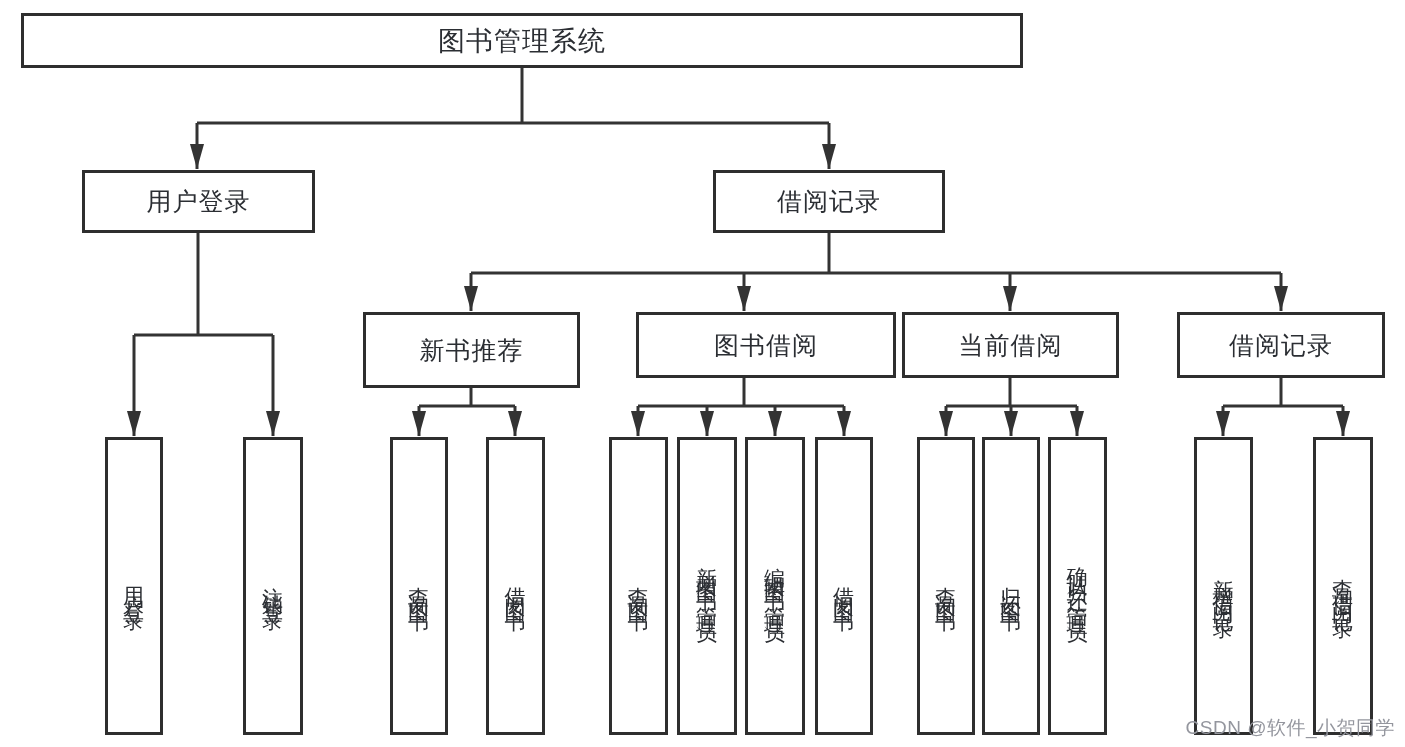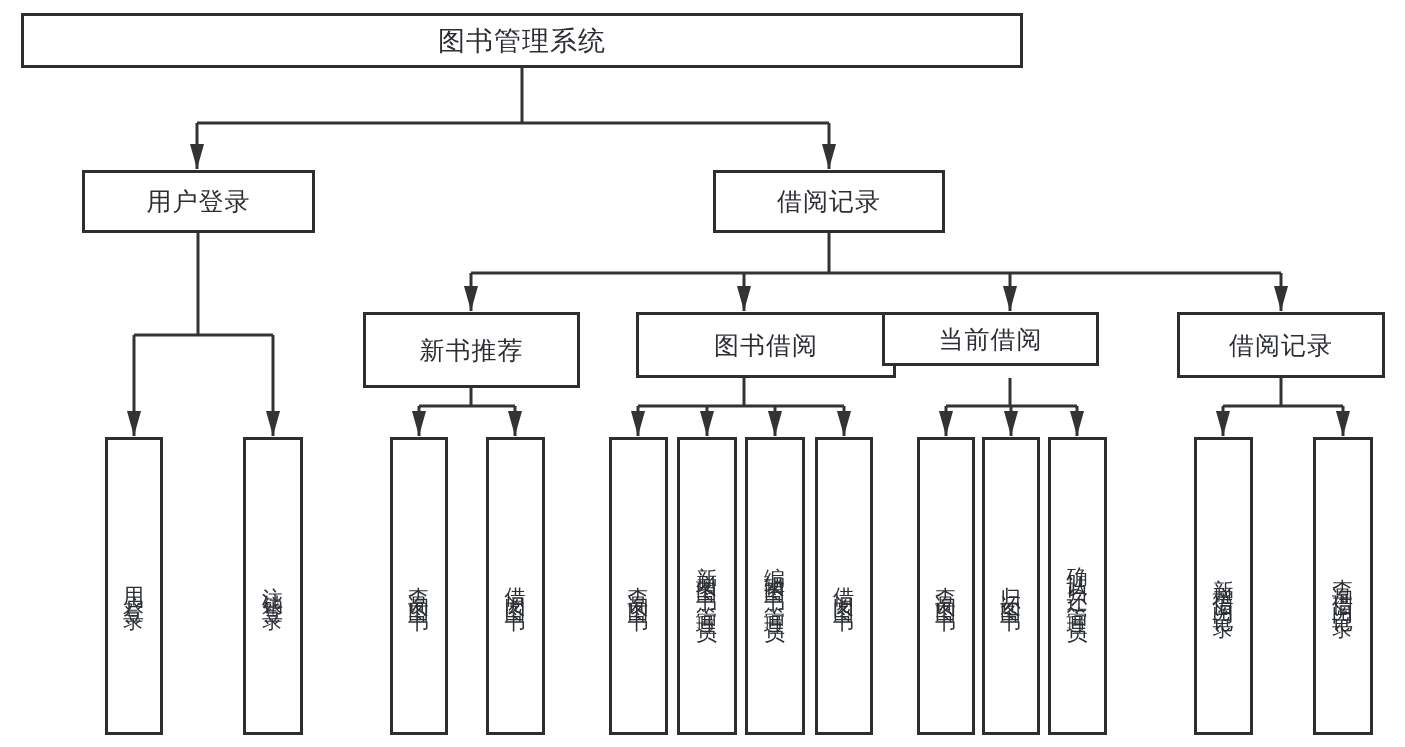--- a/index.html
+++ b/index.html
@@ -117,21 +117,21 @@
   <div class="node h-label" style="left:713px;top:170px;width:232px;height:63px">
     <span>借阅记录</span>
   </div>
 
   <div class="node h-label" style="left:363px;top:312px;width:217px;height:76px">
     <span>新书推荐</span>
   </div>
   <div class="node h-label" style="left:636px;top:312px;width:260px;height:66px">
     <span>图书借阅</span>
   </div>
-  <div class="node h-label" style="left:882px;top:312px;width:217px;height:54px">
+  <div class="node h-label" style="left:902px;top:312px;width:217px;height:66px">
     <span>当前借阅</span>
   </div>
   <div class="node h-label" style="left:1177px;top:312px;width:208px;height:66px">
     <span>借阅记录</span>
   </div>
 
   <div class="node v-label" style="left:105px;top:437px;width:58px;height:298px">
     <span>用户登录</span>
   </div>
   <div class="node v-label" style="left:243px;top:437px;width:60px;height:298px">
@@ -168,14 +168,15 @@
     <span>确认归还（管理员）</span>
   </div>
 
   <div class="node v-label" style="left:1194px;top:437px;width:59px;height:298px">
     <span>新增借阅记录</span>
   </div>
   <div class="node v-label" style="left:1313px;top:437px;width:60px;height:298px">
     <span>查询借阅记录</span>
   </div>
 
+  <div class="watermark">CSDN @软件_小贺同学</div>
 
 </div>
 
 </body></html>

